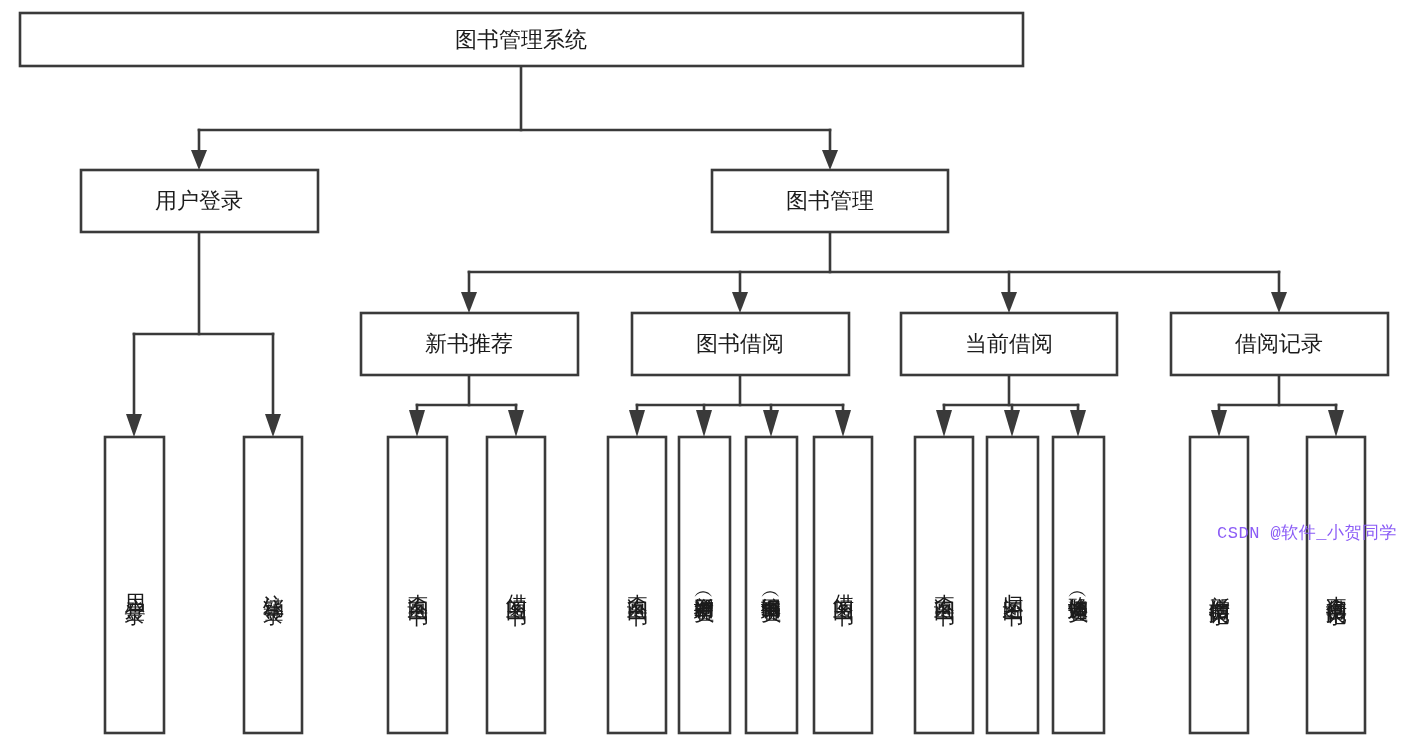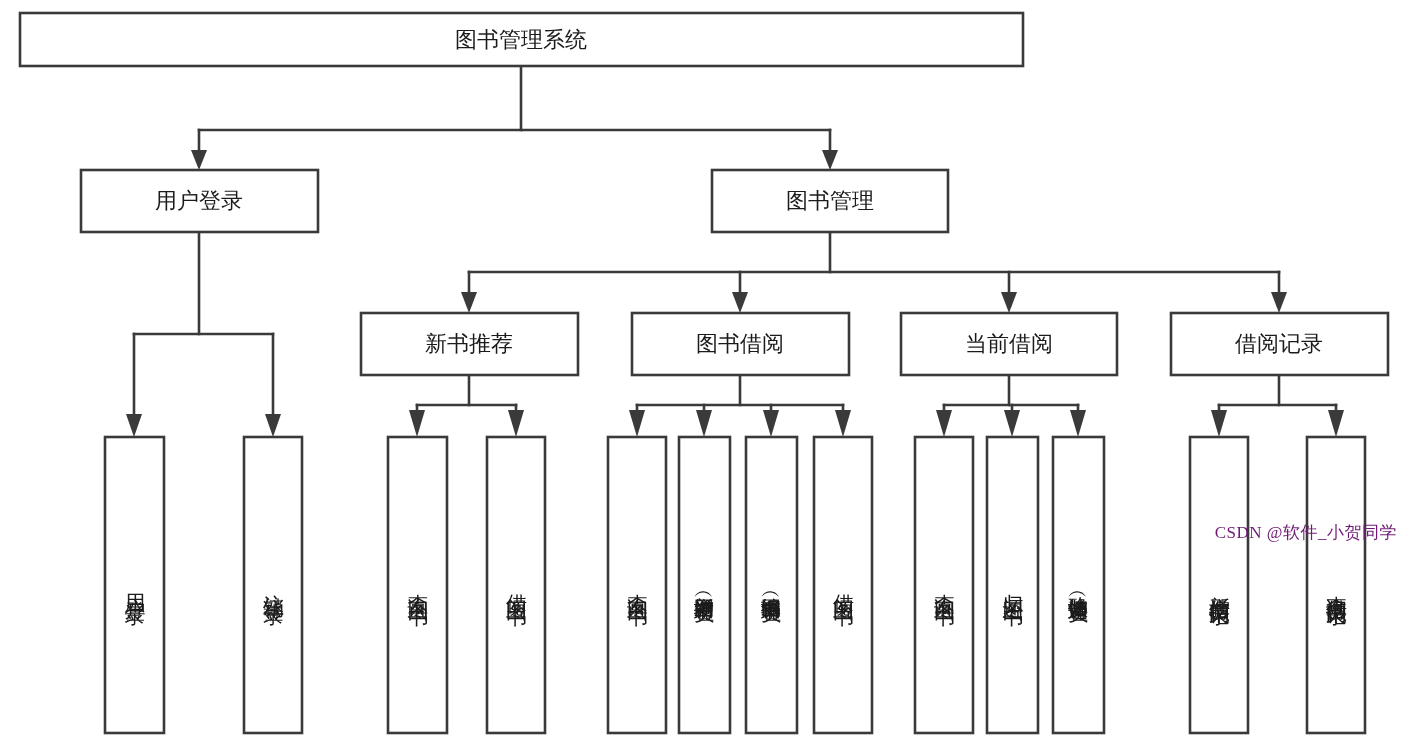--- a/index.html
+++ b/index.html
@@ -62,22 +62,22 @@
     display: flex;
     align-items: center;
     justify-content: center;
     white-space: nowrap;
     pointer-events: none;
   }
   #watermark {
     position: absolute;
     right: 8px;
     bottom: 6px;
-    color: #701a75;
-    font-family: Liberation Serif, serif;
+    color: #8b5cf6;
+    font-family: Liberation Mono, monospace;
     font-size: 17px;
     letter-spacing: 0.5px;
     white-space: nowrap;
   }
 </style>
 </head>
 <body>
 
 <div id="diagram-root">
 

